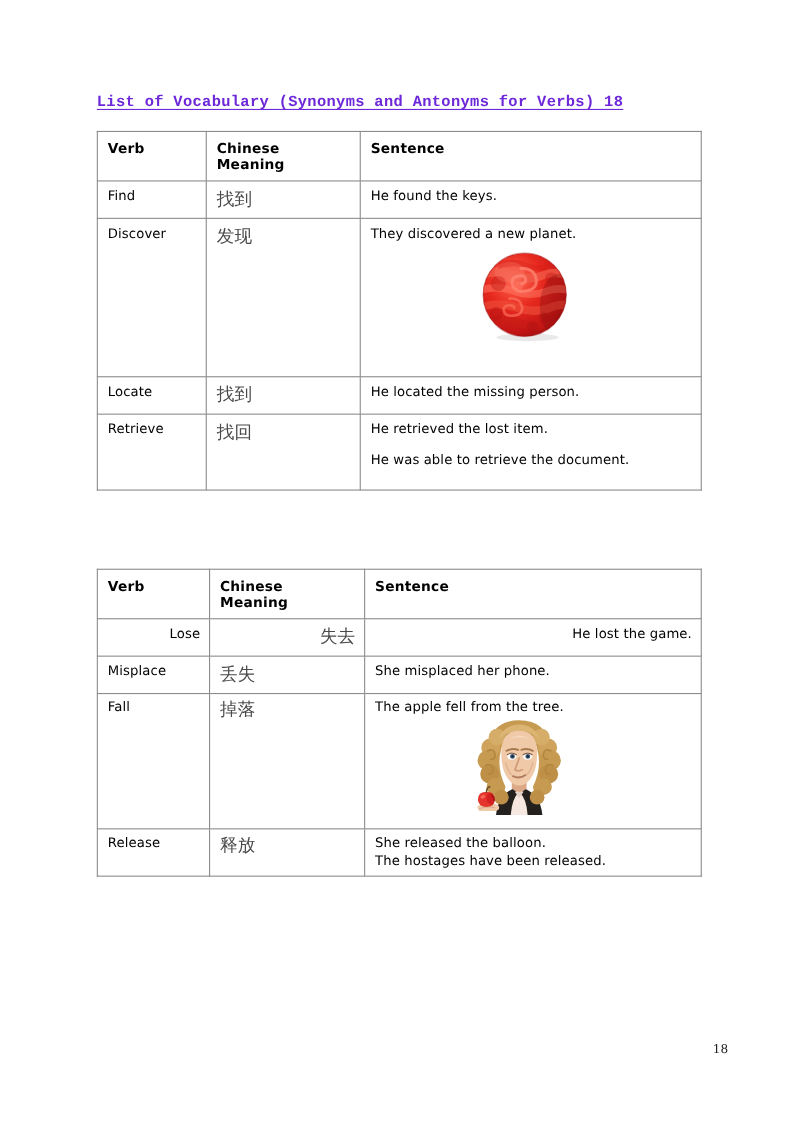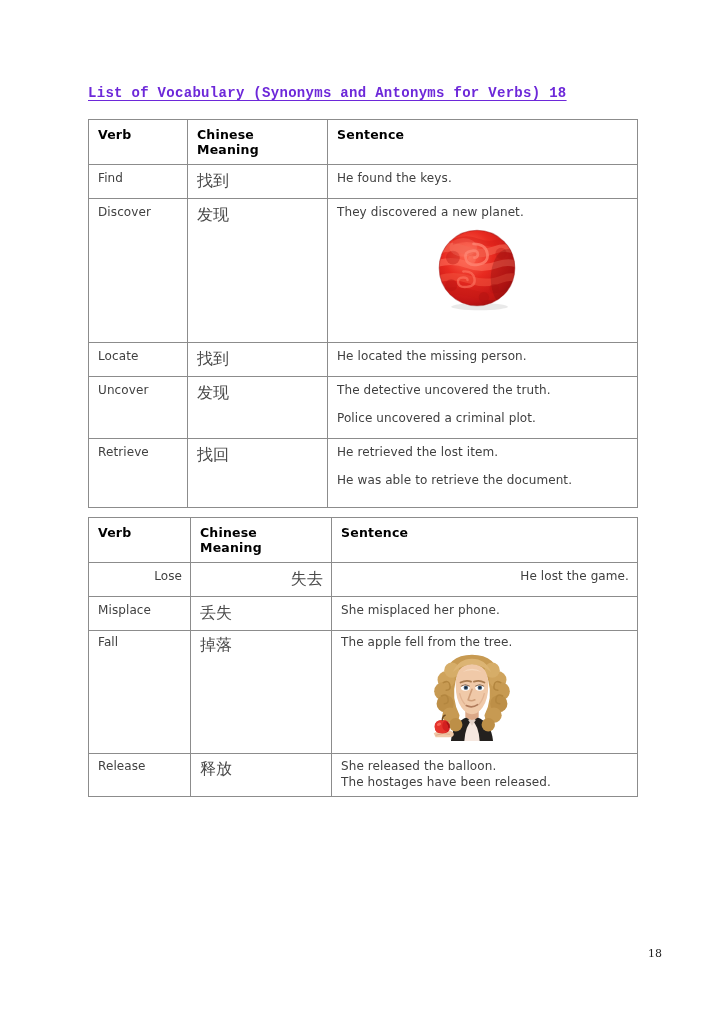--- a/index.html
+++ b/index.html
@@ -57,21 +57,21 @@
     font-size: 12.5px;
     font-weight: bold;
     color: #000;
     letter-spacing: 0.2px;
     padding-top: 7px;
     padding-bottom: 7px;
   }
   .vtable td {
     font-family: "DejaVu Sans", sans-serif;
     font-size: 12px;
-    color: #404040;
+    color: #000000;
     letter-spacing: 0.1px;
   }
   td.cn {
     color: #4a4a4a;
     font-size: 16px;
   }
   .sent-line { display: block; }
   .sent-line + .sent-line { margin-top: 14px; }
   .tight .sent-line + .sent-line { margin-top: 2px; }
 
@@ -200,28 +200,20 @@
       </tr>
 
       <tr class="r-locate">
         <td>Locate</td>
         <td class="cn">找到</td>
         <td>
           <span class="sent-line">He located the missing person.</span>
         </td>
       </tr>
 
-      <tr class="r-uncover">
-        <td>Uncover</td>
-        <td class="cn">发现</td>
-        <td>
-          <span class="sent-line">The detective uncovered the truth.</span>
-          <span class="sent-line">Police uncovered a criminal plot.</span>
-        </td>
-      </tr>
 
       <tr class="r-retrieve">
         <td>Retrieve</td>
         <td class="cn">找回</td>
         <td>
           <span class="sent-line">He retrieved the lost item.</span>
           <span class="sent-line">He was able to retrieve the document.</span>
         </td>
       </tr>
     </tbody>

